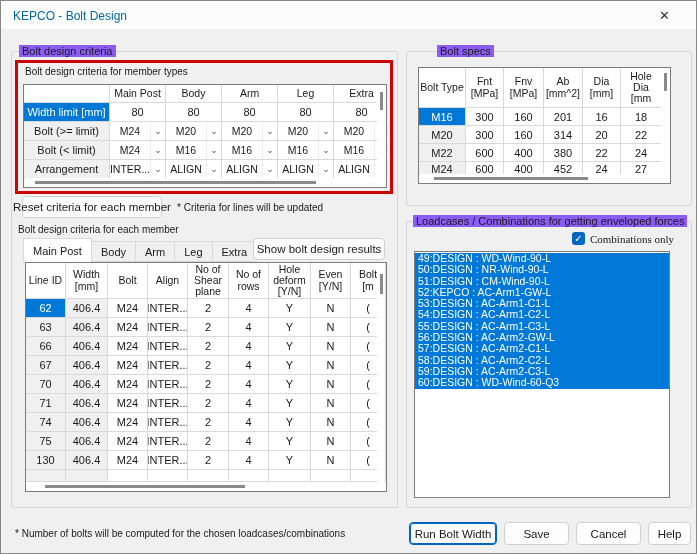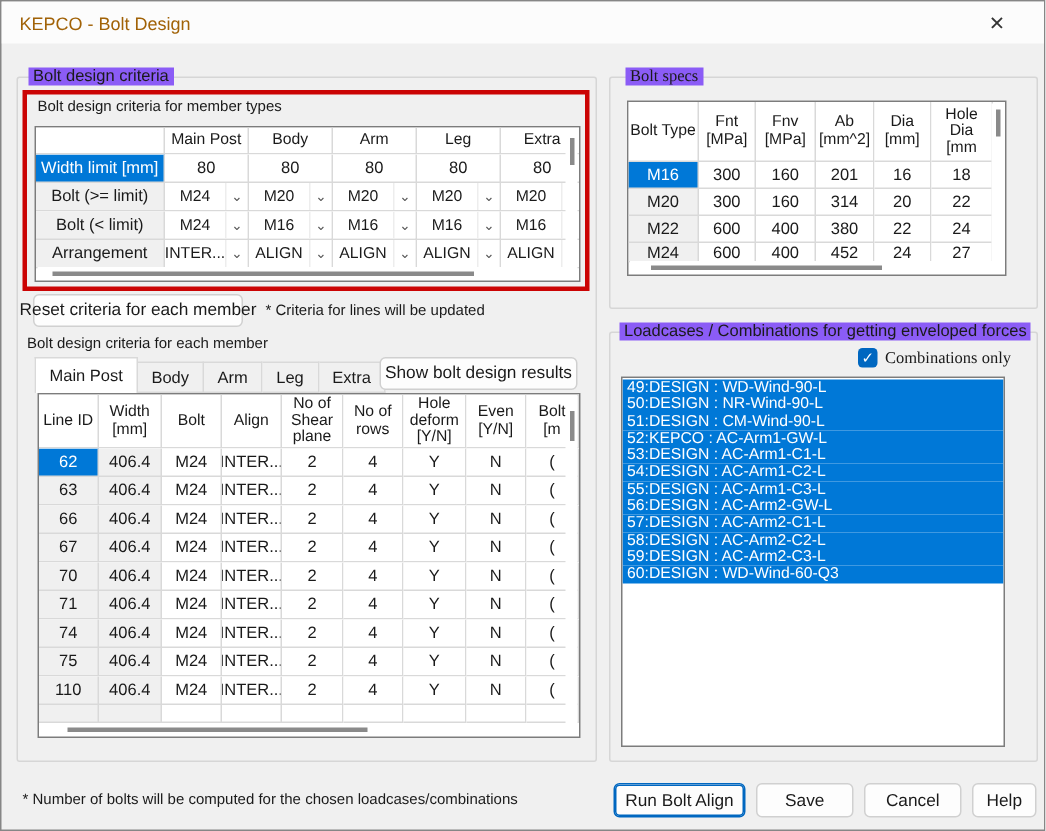--- a/index.html
+++ b/index.html
@@ -1,18 +1,18 @@
 <!DOCTYPE html>
 <html><head>
 <meta charset="utf-8">
 <style>
   html,body{margin:0;padding:0;background:#fff;font-family:"Liberation Sans",sans-serif;}
   .dialog{position:relative;width:697px;height:554px;background:#f0f0f0;border:1px solid #868686;box-sizing:border-box;overflow:hidden;}
   .titlebar{position:absolute;left:0;top:0;width:100%;height:28px;background:#fcfcfc;}
-  .title{position:absolute;left:12px;top:8px;font-size:12px;color:#a16207;white-space:nowrap;}
+  .title{position:absolute;left:12px;top:8px;font-size:12px;color:#0369a1;white-space:nowrap;}
   .close{position:absolute;right:26px;top:7px;font-size:13px;color:#333;cursor:pointer;}
   .group{position:absolute;border:1px solid #d6d6d6;border-radius:2px;}
   .glabel{position:absolute;font-size:11px;color:#1a1a1a;background:#8b5cf6;padding:0 3px;z-index:3;white-space:nowrap;}
   .lbl{position:absolute;font-size:10px;color:#1a1a1a;white-space:nowrap;z-index:2;}
   .redbox{position:absolute;left:14px;top:59px;width:378px;height:134px;border:3px solid #cb0404;box-sizing:border-box;z-index:4;pointer-events:none;}
   .tbl{position:absolute;background:#fff;border:1px solid #7c7c7c;box-sizing:border-box;overflow:hidden;z-index:2;}
   .trow{display:flex;overflow:hidden;}
   .tc{box-sizing:border-box;flex:none;border-right:1px solid #d9d9d9;border-bottom:1px solid #d9d9d9;display:flex;align-items:center;justify-content:center;font-size:11px;color:#1a1a1a;overflow:hidden;background:#fff;}
   .th{white-space:pre-line;text-align:center;font-size:10.5px;line-height:1.08;}
   .gray{background:#f0f0f0;}
@@ -299,21 +299,21 @@
         <div class="tc c1 gray">406.4</div>
         <div class="tc c2">M24</div>
         <div class="tc c3">INTER...</div>
         <div class="tc c4">2</div>
         <div class="tc c5">4</div>
         <div class="tc c6">Y</div>
         <div class="tc c7">N</div>
         <div class="tc c8">(</div>
     </div>
     <div class="trow h19">
-      <div class="tc c0 gray">110</div>
+      <div class="tc c0 gray">130</div>
         <div class="tc c1 gray">406.4</div>
         <div class="tc c2">M24</div>
         <div class="tc c3">INTER...</div>
         <div class="tc c4">2</div>
         <div class="tc c5">4</div>
         <div class="tc c6">Y</div>
         <div class="tc c7">N</div>
         <div class="tc c8">(</div>
     </div>
     <div class="trow h12">
@@ -329,21 +329,21 @@
     </div>
     <div class="vscroll">
         <div class="vthumb" style="margin-top:10px;height:20px;"></div>
       </div>
     <div class="hscroll">
         <div class="hthumb" style="margin-left:18px;width:56%;"></div>
       </div>
   </div>
 
   <div class="group" style="left:405px;top:50px;width:284px;height:153px;"></div>
-  <span class="glabel" style="left:416px;top:44px;font-family:Liberation Serif, serif;">Bolt specs</span>
+  <span class="glabel" style="left:436px;top:44px;">Bolt specs</span>
 
   <div class="tbl" style="left:417px;top:66px;width:253px;height:117px;">
     <div class="trow h40">
       <div class="tc th s0">Bolt Type</div>
       <div class="tc th s1">Fnt
 [MPa]</div>
       <div class="tc th s2">Fnv
 [MPa]</div>
       <div class="tc th s3">Ab
 [mm^2]</div>
@@ -412,18 +412,18 @@
     <div class="li sel">54:DESIGN : AC-Arm1-C2-L</div>
     <div class="li sel">55:DESIGN : AC-Arm1-C3-L</div>
     <div class="li sel">56:DESIGN : AC-Arm2-GW-L</div>
     <div class="li sel">57:DESIGN : AC-Arm2-C1-L</div>
     <div class="li sel">58:DESIGN : AC-Arm2-C2-L</div>
     <div class="li sel">59:DESIGN : AC-Arm2-C3-L</div>
     <div class="li sel">60:DESIGN : WD-Wind-60-Q3</div>
   </div>
 
   <span class="lbl" style="left:14px;top:527px;">* Number of bolts will be computed for the chosen loadcases/combinations</span>
-  <div class="btn primary" style="left:408px;top:521px;width:88px;height:23px;">Run Bolt Align</div>
+  <div class="btn primary" style="left:408px;top:521px;width:88px;height:23px;">Run Bolt Width</div>
   <div class="btn" style="left:503px;top:521px;width:65px;height:23px;">Save</div>
   <div class="btn" style="left:575px;top:521px;width:65px;height:23px;">Cancel</div>
   <div class="btn" style="left:647px;top:521px;width:43px;height:23px;">Help</div>
 
 </div>
 
 </body></html>

